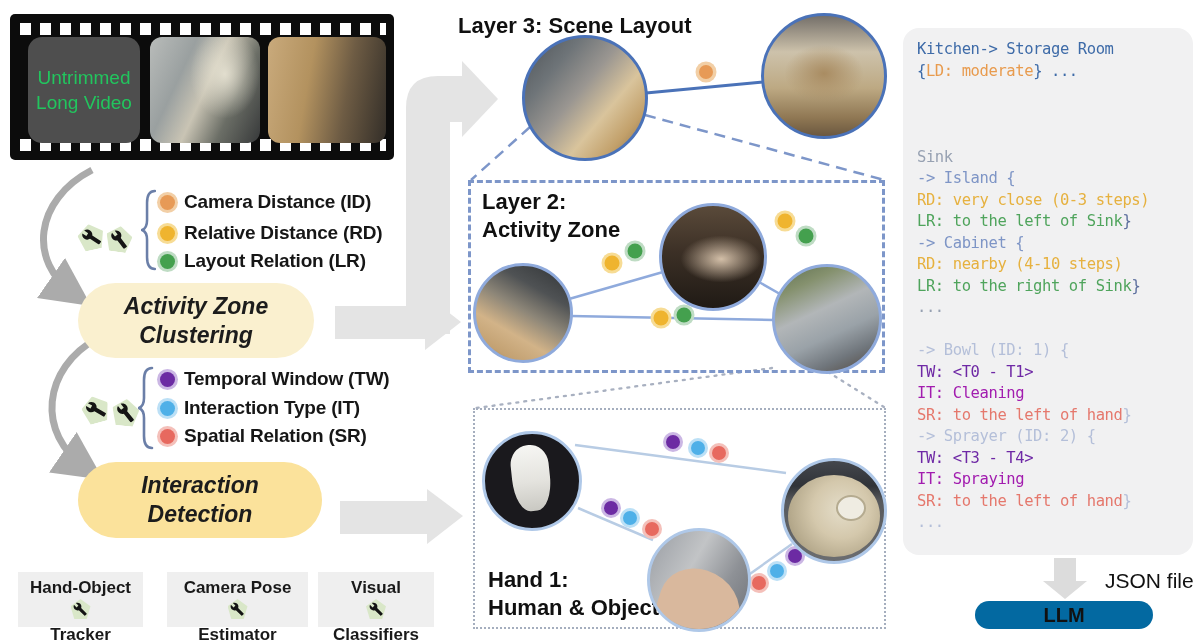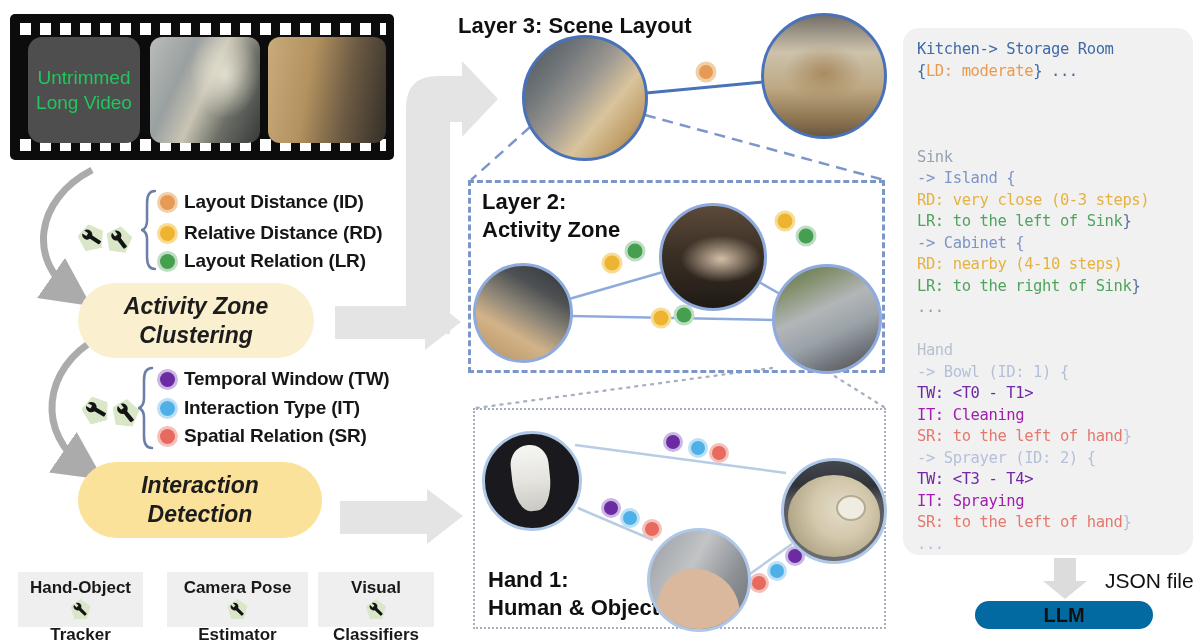--- a/index.html
+++ b/index.html
@@ -220,21 +220,21 @@
   <span class="badge" style="left:106px;top:226px;width:26px;height:26px;transform:rotate(8deg)">
       <svg viewBox="0 0 24 24">
         <use href="#wrench-glyph"></use>
       </svg>
     </span>
   <svg class="brace" style="left:141px;top:189px" width="16" height="82" viewBox="0 0 16 84">
     <path d="M14,2 Q6,2 6,14 L6,32 Q6,40 1,42 Q6,44 6,52 L6,70 Q6,82 14,82" fill="none" stroke="#6b7fa8" stroke-width="2.6" stroke-linecap="round"></path>
   </svg>
   <div class="legend-row" style="left:160px;top:191px">
     <span class="dot" style="background:#e79a56;--halo:#f2cfa6"></span>
-    <span class="legend-label">Layout Distance (ID)</span>
+    <span class="legend-label">Camera Distance (ID)</span>
   </div>
   <div class="legend-row" style="left:160px;top:222px">
     <span class="dot" style="background:#efb42f;--halo:#f7dc95"></span>
     <span class="legend-label">Relative Distance (RD)</span>
   </div>
   <div class="legend-row" style="left:160px;top:250px">
     <span class="dot" style="background:#44a04e;--halo:#bfdcc4"></span>
     <span class="legend-label">Layout Relation (LR)</span>
   </div>
 
@@ -340,21 +340,20 @@
         <div class="code-line">&nbsp;</div>
         <div class="code-line"><span class="c-gray">Sink</span></div>
         <div class="code-line"><span class="c-slate">-&gt; Island {</span></div>
         <div class="code-line"><span class="c-amber">RD: very close (0-3 steps)</span></div>
         <div class="code-line"><span class="c-green">LR: to the left of Sink</span><span class="c-slatedark">}</span></div>
         <div class="code-line"><span class="c-slate">-&gt; Cabinet {</span></div>
         <div class="code-line"><span class="c-amber">RD: nearby (4-10 steps)</span></div>
         <div class="code-line"><span class="c-green">LR: to the right of Sink</span><span class="c-slatedark">}</span></div>
         <div class="code-line"><span class="c-gray">...</span></div>
         <div class="code-line">&nbsp;</div>
-        <div class="code-line"><span class="c-lightgray">Hand</span></div>
         <div class="code-line"><span class="c-paleslate">-&gt; Bowl (ID: 1) {</span></div>
         <div class="code-line"><span class="c-purple">TW: &lt;T0 - T1&gt;</span></div>
         <div class="code-line"><span class="c-sky">IT: Cleaning</span></div>
         <div class="code-line"><span class="c-salmon">SR: to the left of hand</span><span class="c-paleslate">}</span></div>
         <div class="code-line"><span class="c-paleslate">-&gt; Sprayer (ID: 2) {</span></div>
         <div class="code-line"><span class="c-purple">TW: &lt;T3 - T4&gt;</span></div>
         <div class="code-line"><span class="c-sky">IT: Spraying</span></div>
         <div class="code-line"><span class="c-salmon">SR: to the left of hand</span><span class="c-paleslate">}</span></div>
         <div class="code-line"><span class="c-paleslate">...</span></div>
       </div>

